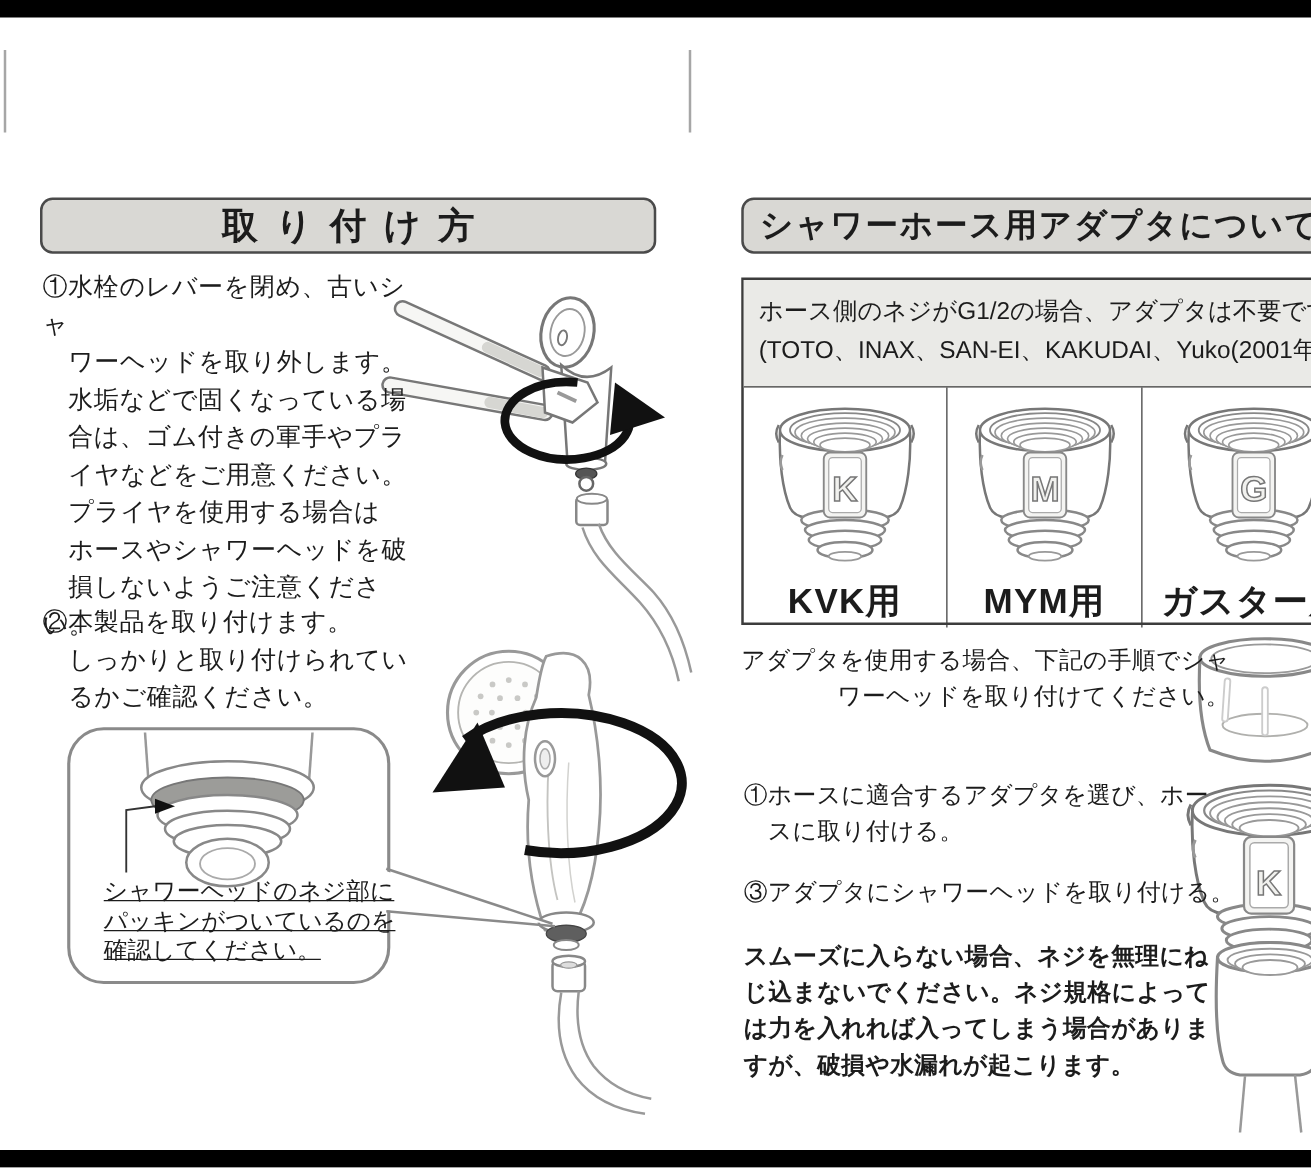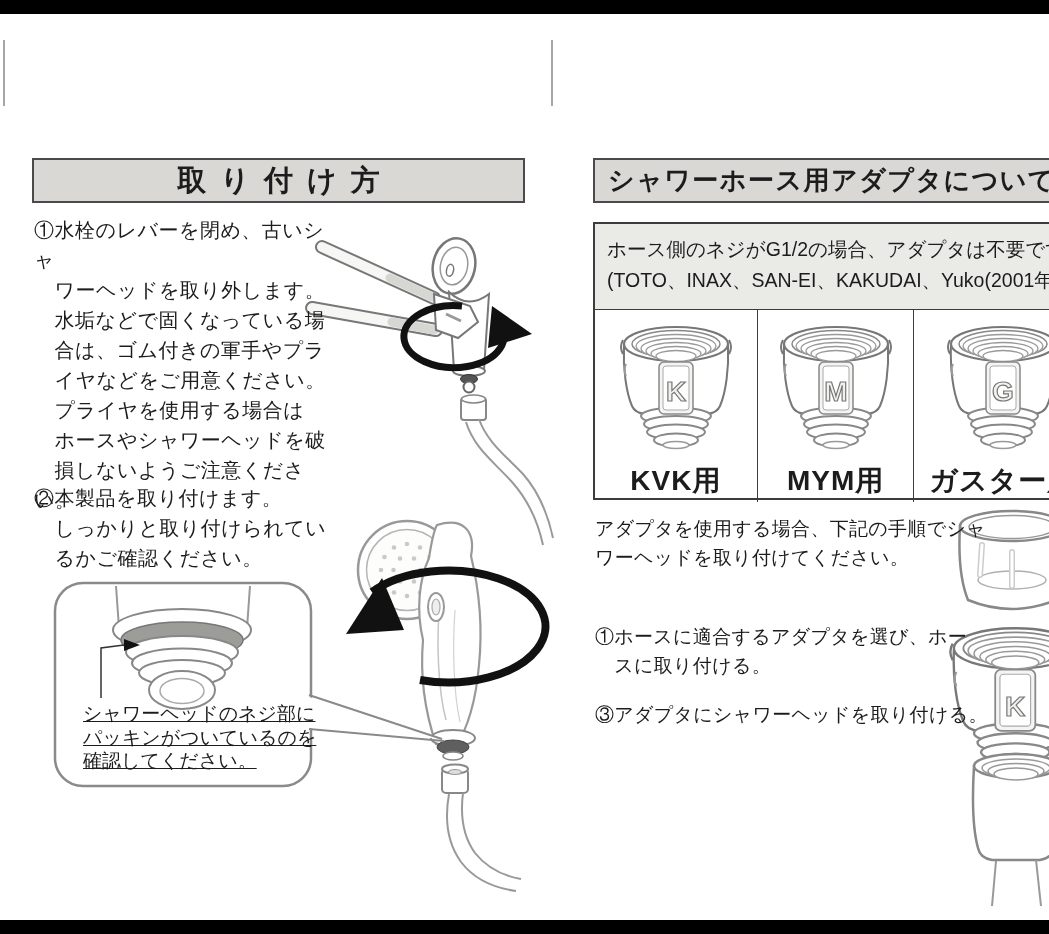--- a/index.html
+++ b/index.html
@@ -10,32 +10,32 @@
   .bar{position:absolute;left:0;width:1049px;background:var(--frame,#000);}
   .bar.top{top:0;height:14px;}
   .bar.bottom{top:920px;height:14px;}
   .crop-line{position:absolute;width:2px;height:66px;top:40px;background:#a6a6a6;}
   .crop-line.left{left:3px;}
   .crop-line.mid{left:551px;}
   .art{position:absolute;left:0;top:0;z-index:1;}
   .hdr{
     position:absolute;top:158px;height:45px;box-sizing:border-box;z-index:2;
     background:var(--header-fill,#d9d8d4);border:2.5px solid var(--header-border,#4a4a4a);
-    border-radius:0;display:flex;align-items:center;justify-content:center;
+    border-radius:10px;display:flex;align-items:center;justify-content:center;
     font-weight:bold;font-size:29px;white-space:nowrap;
   }
   .hdr-left{left:32px;width:493px;letter-spacing:14px;padding-left:14px;}
   .hdr-right{left:593px;width:478px;font-size:26px;letter-spacing:1.5px;}
   .jtext{position:absolute;white-space:pre-line;z-index:2;}
   .ltext{font-size:20px;line-height:30px;letter-spacing:0.5px;}
   .rtext{font-size:19px;line-height:29px;letter-spacing:0.3px;}
   .step1-left{left:34px;top:215px;width:306px;}
   .step2-left{left:34px;top:483px;width:306px;}
   .callout-text{left:83px;top:702px;width:240px;font-size:19px;line-height:23.5px;z-index:3;text-decoration:underline;}
-  .intro-right{left:595px;top:514px;width:408px;}
+  .intro-right{left:576px;top:514px;width:408px;text-align:right;}
   .s1-right{left:595px;top:578px;width:408px;margin-top:44px;}
   .s2-right{left:595px;top:638px;width:420px;}
   .s3-right{left:595px;top:700px;width:420px;}
   .warning-right{left:595px;top:751px;width:408px;font-weight:bold;}
   .adapter-table{
     position:absolute;left:593px;top:222px;width:500px;height:278px;z-index:2;
     box-sizing:border-box;border:2px solid var(--table-border,#3c3c3c);background:#fff;
   }
   .notice{
     box-sizing:border-box;height:86px;background:var(--notice-fill,#eaeae7);
@@ -268,14 +268,18 @@
         <div class="cell-label">ガスター用</div>
       </div>
     </div>
   </div>
 
   <div class="jtext rtext intro-right">アダプタを使用する場合、下記の手順でシャ
 ワーヘッドを取り付けてください。</div>
   <div class="jtext rtext s1-right">①ホースに適合するアダプタを選び、ホー
 　スに取り付ける。</div>
   <div class="jtext rtext s3-right">③アダプタにシャワーヘッドを取り付ける。</div>
+  <div class="jtext rtext warning-right">スムーズに入らない場合、ネジを無理にね
+じ込まないでください。ネジ規格によって
+は力を入れれば入ってしまう場合がありま
+すが、破損や水漏れが起こります。</div>
 
 </div>
 
 </body></html>

